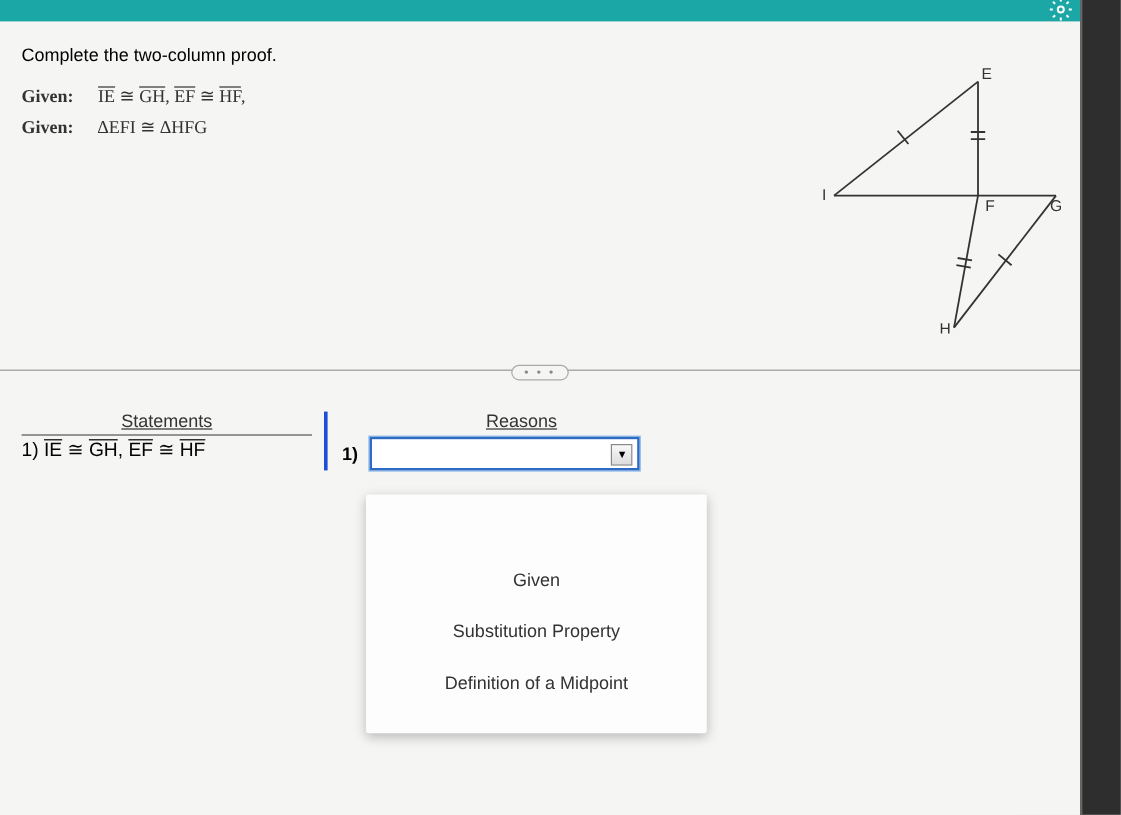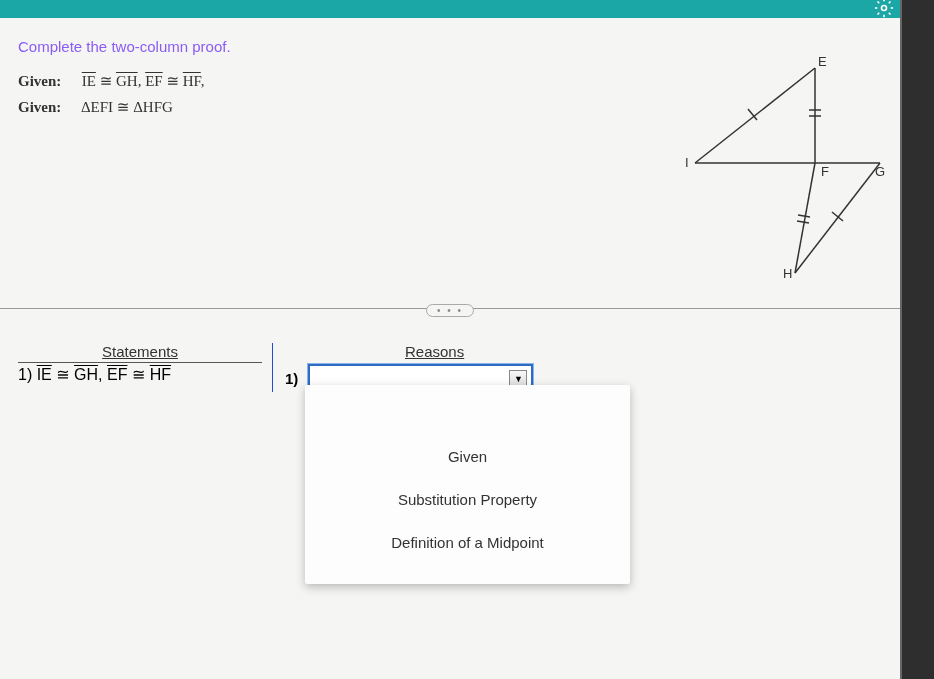--- a/index.html
+++ b/index.html
@@ -39,21 +39,21 @@
       position: absolute;
       right: 0;
       top: 0;
       width: 34px;
       height: 679px;
       background: #2e2e2e;
       border-left: 2px solid #666;
     }
     .instruction {
       font-size: 15px;
-      color: #8b5cf6;
+      color: #000000;
       margin-bottom: 14px;
     }
     .given-prove {
       font-size: 15px;
       color: #333;
       line-height: 1.7;
       font-family: Liberation Serif, serif;
     }
     .given-prove .label {
       display: inline-block;
@@ -99,21 +99,21 @@
       letter-spacing: 2px;
     }
     .proof-table {
       position: absolute;
       top: 325px;
       left: 18px;
       display: flex;
     }
     .statements-col {
       width: 255px;
-      border-right: 1px solid #1d4ed8;
+      border-right: 3px solid #1d4ed8;
       padding-right: 10px;
     }
     .statements-header {
       font-size: 15px;
       color: #333;
       text-align: center;
       text-decoration: underline;
       padding-bottom: 2px;
     }
     .statement-row {
@@ -158,23 +158,23 @@
       height: 18px;
       background: linear-gradient(#f8f8f8, #ddd);
       border: 1px solid #888;
       display: flex;
       align-items: center;
       justify-content: center;
       font-size: 9px;
     }
     .dropdown-menu {
       position: absolute;
-      top: 367px;
+      top: 394px;
       left: 305px;
-      width: 325px;
+      width: 284px;
       background: #fdfdfd;
       box-shadow: 0 3px 10px rgba(0,0,0,0.25);
       border-radius: 2px;
       padding: 50px 0 20px 0;
     }
     .dropdown-item {
       text-align: center;
       font-size: 15px;
       color: #333;
       padding: 13px 10px;

